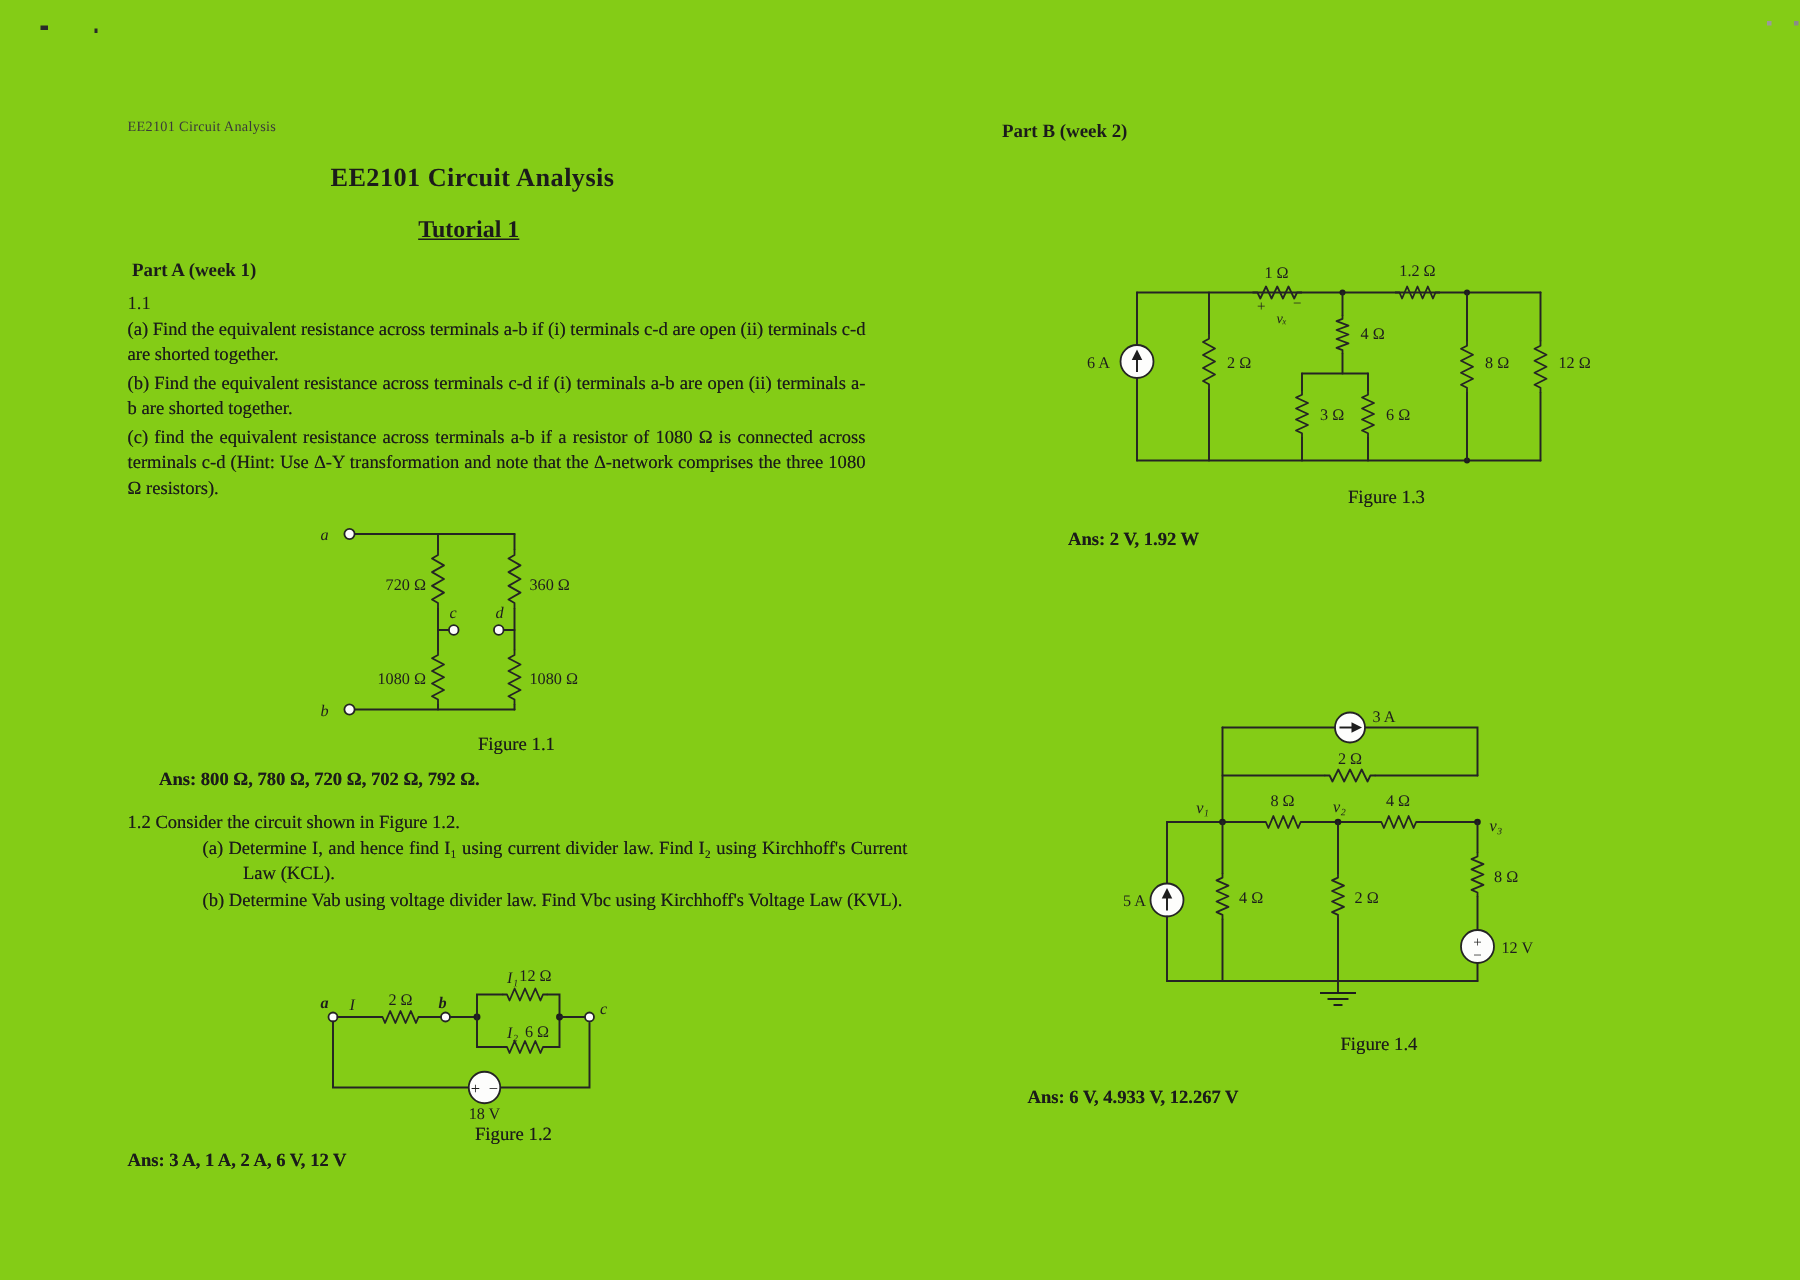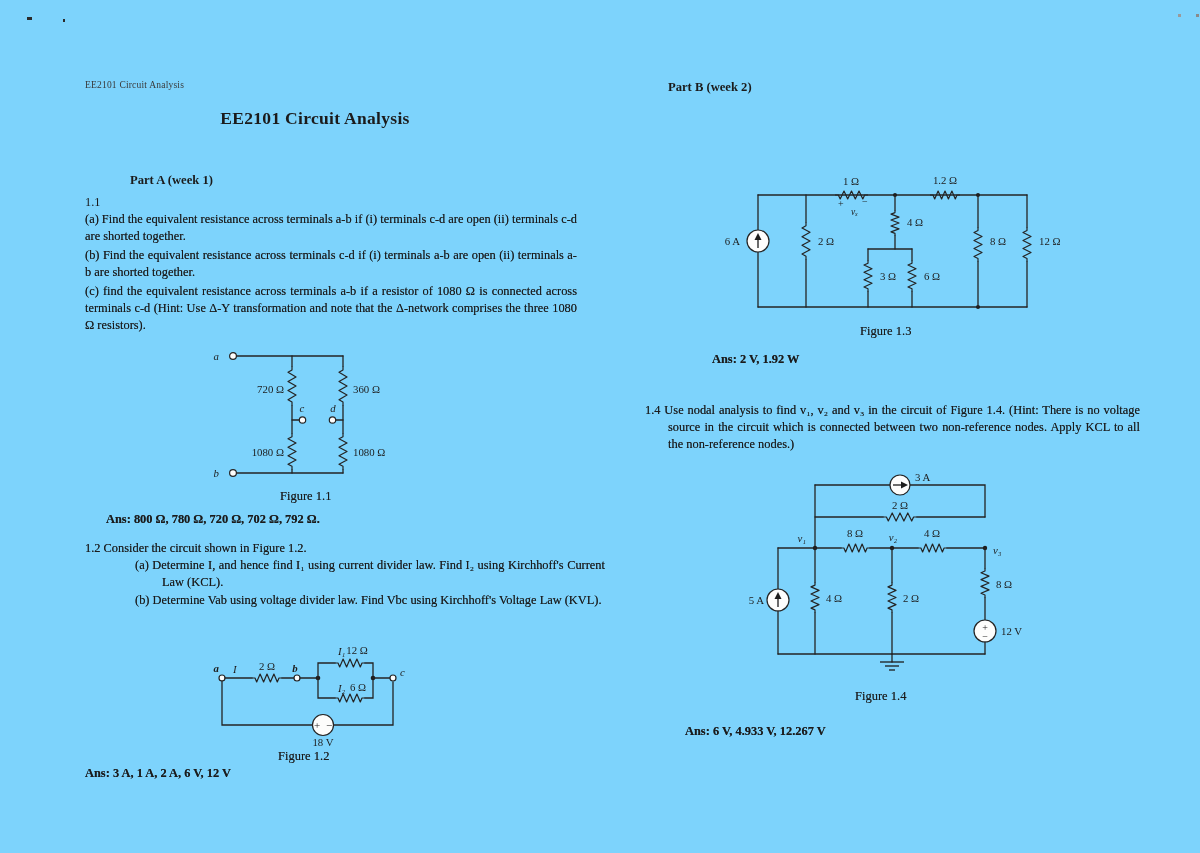--- a/index.html
+++ b/index.html
@@ -1,31 +1,31 @@
 <!DOCTYPE html>
 <html><head>
 <meta charset="utf-8">
 <style>
   html,body{margin:0;padding:0;background:#e8e8e8;}
   .page{
-    position:relative;width:1200px;height:853px;background:#7dd3fc;
+    position:relative;width:1200px;height:853px;background:#84cc16;
     font-family:"Liberation Serif","DejaVu Serif",serif;color:#1b1b1b;
     overflow:hidden;
   }
   .abs{position:absolute;}
   .txt{font-size:12.4px;line-height:16.8px;text-align:justify;text-shadow:0 0 .35px rgba(20,20,20,.65);}
   .running{font-size:9.5px;color:#3a3a3a;letter-spacing:.2px;}
   .doc-title{font-size:17.5px;font-weight:bold;text-align:center;letter-spacing:.3px;}
   .doc-subtitle{font-size:16px;font-weight:bold;text-align:center;text-decoration:underline;}
   .part-head{font-size:12.6px;font-weight:bold;}
   .qnum{font-size:12.4px;}
   .ans{font-size:12.4px;font-weight:bold;white-space:nowrap;text-shadow:0 0 .35px rgba(20,20,20,.65);}
   .hang{padding-left:23px;text-indent:-23px;}
   .sub-item{padding-left:27px;text-indent:-27px;}
-  .caption{font-size:12.5px;text-align:left;text-shadow:0 0 .3px rgba(20,20,20,.6);}
+  .caption{font-size:12.5px;text-align:right;text-shadow:0 0 .3px rgba(20,20,20,.6);}
   .speck{position:absolute;background:#2a2a2a;}
   svg{position:absolute;overflow:visible;}
   svg text{font-family:"Liberation Serif","DejaVu Serif","DejaVu Sans",serif;font-size:10.8px;fill:#1d1d1d;}
   svg text.var{font-style:italic;}
   .wire{stroke:#242424;stroke-width:1.3;fill:none;stroke-linecap:round;}
   .res{stroke:#242424;stroke-width:1.2;fill:none;stroke-linejoin:round;}
   .term{fill:#fdfdfc;stroke:#242424;stroke-width:1.2;}
   .dot{fill:#1d1d1d;stroke:none;}
   .srcarrow{stroke:#1d1d1d;stroke-width:1.3;}
   .ah{fill:#1d1d1d;stroke:none;}
@@ -35,22 +35,23 @@
 
 <div class="page">
 
   <div class="speck" style="left:27px;top:17px;width:5px;height:3px;"></div>
   <div class="speck" style="left:63px;top:19px;width:2px;height:3px;"></div>
   <div class="speck" style="left:1178px;top:14px;width:3px;height:3px;background:#9a9a9a;"></div>
   <div class="speck" style="left:1196px;top:14px;width:3px;height:3px;background:#8a8a8a;"></div>
 
   <div class="abs running" style="left:85px;top:80px;">EE2101 Circuit Analysis</div>
   <div class="abs doc-title" style="left:85px;top:108px;width:460px;">EE2101 Circuit Analysis</div>
-
-  <div class="abs part-head" style="left:88px;top:173px;margin-left:42px;">Part A (week 1)</div>
+  <div class="abs doc-subtitle" style="left:85px;top:145px;width:455px;">Tutorial 1</div>
+
+  <div class="abs part-head" style="left:88px;top:173px;">Part A (week 1)</div>
   <div class="abs qnum" style="left:85px;top:195px;">1.1</div>
 
   <div class="abs txt" style="left:85px;top:211px;width:492px;">(a) Find the equivalent resistance across terminals a-b if (i) terminals c-d are open (ii) terminals c-d are shorted together.</div>
   <div class="abs txt" style="left:85px;top:247px;width:492px;">(b) Find the equivalent resistance across terminals c-d if (i) terminals a-b are open (ii) terminals a-b are shorted together.</div>
   <div class="abs txt" style="left:85px;top:283px;width:492px;">(c) find the equivalent resistance across terminals a-b if a resistor of 1080 Ω is connected across terminals c-d (Hint: Use Δ-Y transformation and note that the Δ-network comprises the three 1080 Ω resistors).</div>
 
   <svg style="left:205px;top:348px;" width="260" height="145" viewBox="0 0 260 145">
     <path class="wire" d="M31 8 H138"></path>
     <path class="wire" d="M31 125 H138"></path>
     <circle class="term" cx="28" cy="8" r="3.4"></circle>
@@ -178,21 +179,20 @@
     <text x="300" y="73">8 Ω</text>
     <path class="wire" d="M337 23 V55"></path>
     <path class="res" d="M 337 55 L 337.0 58.5 L 333.0 60.5 L 341.0 64.5 L 333.0 68.5 L 341.0 72.5 L 333.0 76.5 L 341.0 80.5 L 333.0 84.5 L 337.0 86.5 L 337 90"></path>
     <path class="wire" d="M337 90 V135"></path>
     <text x="349" y="73">12 Ω</text>
   </svg>
   <div class="abs caption" style="left:860px;top:324px;width:90px;">Figure 1.3</div>
 
   <div class="abs ans" style="left:712px;top:352px;">Ans: 2 V, 1.92 W</div>
 
-  <div class="abs txt hang" style="left:645px;top:402px;width:472px;">1.4 Use nodal analysis to find v₁, v₂ and v₃ in the circuit of Figure 1.4. (Hint: There is no voltage source in the circuit which is connected between two non-reference nodes. Apply KCL to all the non-reference nodes.)</div>
 
   <svg style="left:700px;top:470px;" width="330" height="210" viewBox="0 0 330 210">
 
     <path class="wire" d="M115 15 H190"></path>
     <path class="wire" d="M210 15 H285 V47"></path>
     <circle class="term" cx="200" cy="15" r="10"></circle>
     <line class="srcarrow" x1="193" y1="15" x2="203" y2="15"></line>
     <polygon class="ah" points="208,15 201,11.5 201,18.5"></polygon>
     <text x="215" y="11">3 A</text>
 

